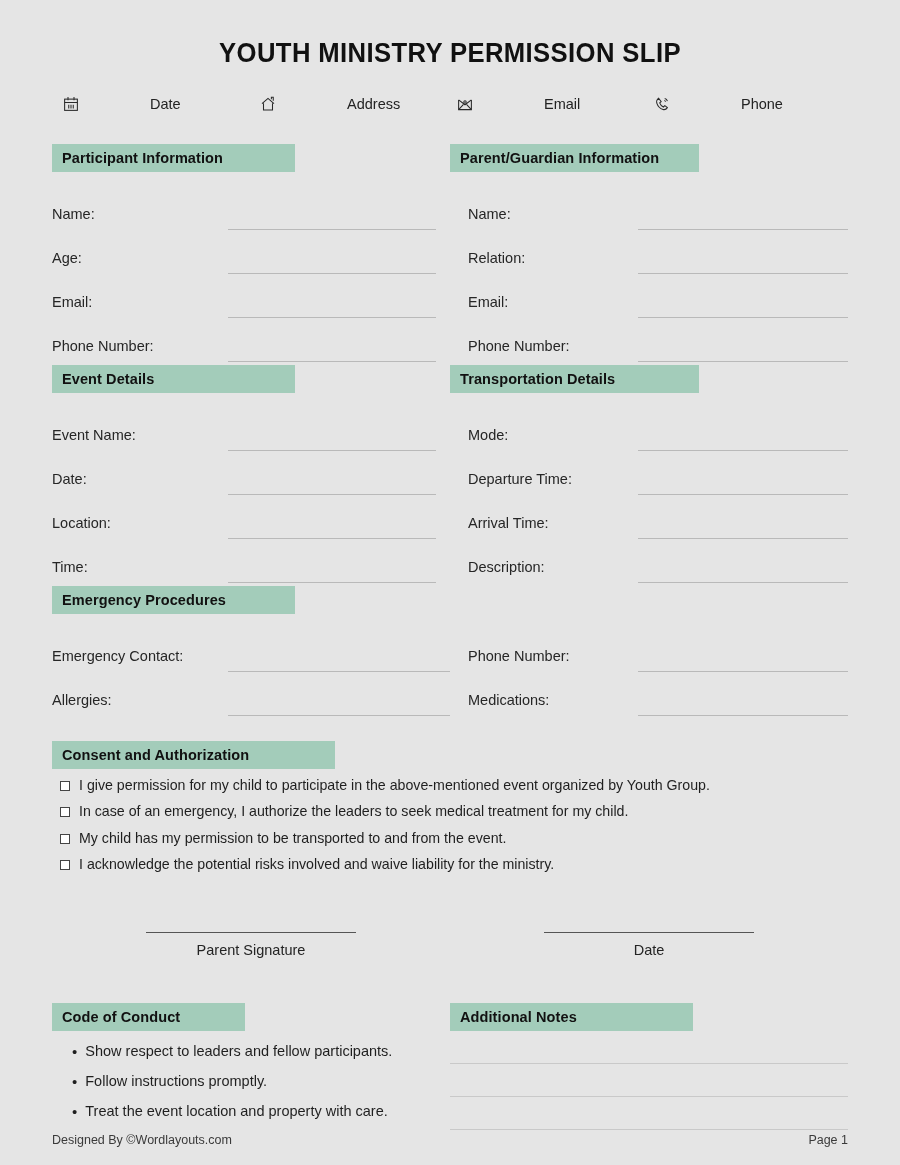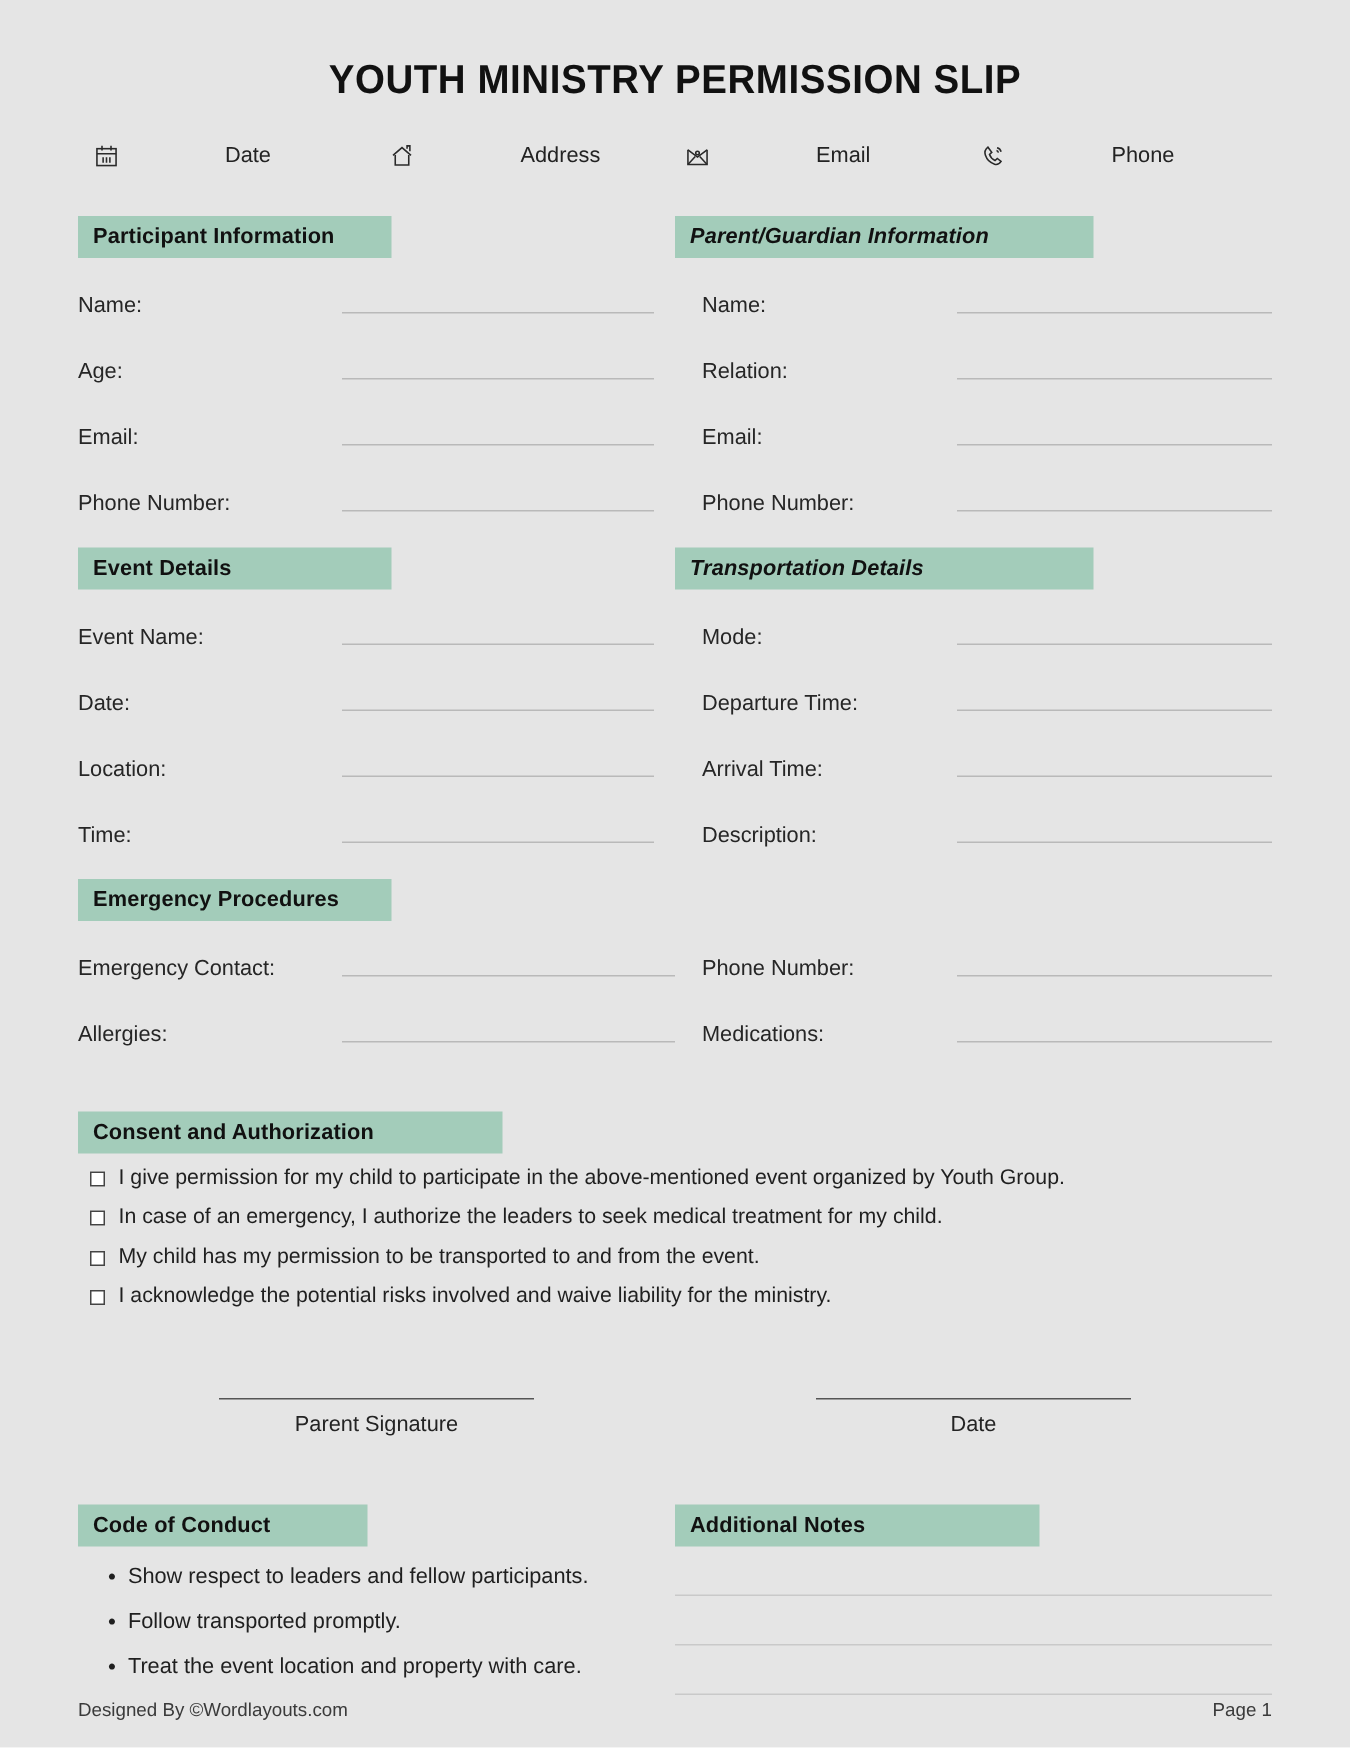--- a/index.html
+++ b/index.html
@@ -83,28 +83,28 @@
     display: flex;
     padding: 0 52px 0 52px;
   }
   .col {
     width: 50%;
     position: relative;
   }
   .col-left  { padding-right: 14px; }
   .col-right { padding-left: 0px; }
 
-  .bar-wrap-left  { width: 209px; }
-  .bar-wrap-right { width: 279px; font-style: italic; }
+  .bar-wrap-left  { width: 243px; }
+  .bar-wrap-right { width: 249px; }
   .sec-bar.full { display: block; width: 100%; }
 
   
   .field {
     display: flex;
-    align-items: center;
+    align-items: flex-end;
     height: 44px;
   }
   .field-label {
     font-size: 14.5px;
     color: #262626;
     white-space: nowrap;
     padding-bottom: 8px;
   }
   .field-line {
     flex: 1 1 auto;
@@ -463,21 +463,21 @@
       <div class="bar-wrap-bottom-left">
         <div class="sec-bar full">Code of Conduct</div>
       </div>
       <div class="conduct-list">
         <div class="conduct-item">
           <span class="bullet">•</span>
           <span class="conduct-text">Show respect to leaders and fellow participants.</span>
         </div>
         <div class="conduct-item">
           <span class="bullet">•</span>
-          <span class="conduct-text">Follow transported promptly.</span>
+          <span class="conduct-text">Follow instructions promptly.</span>
         </div>
         <div class="conduct-item">
           <span class="bullet">•</span>
           <span class="conduct-text">Treat the event location and property with care.</span>
         </div>
       </div>
     </div>
 
     <div class="bottom-col right">
       <div class="bar-wrap-bottom-right">

